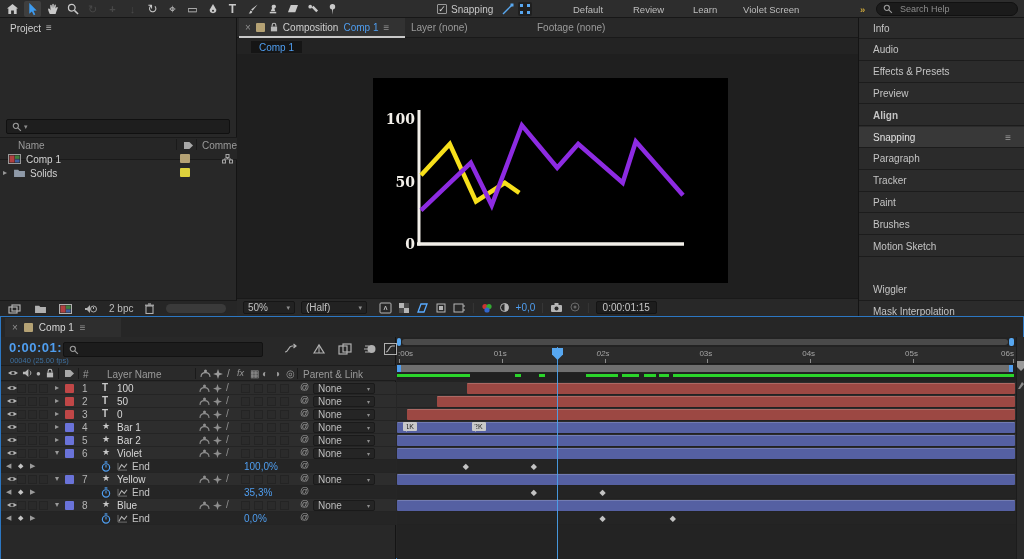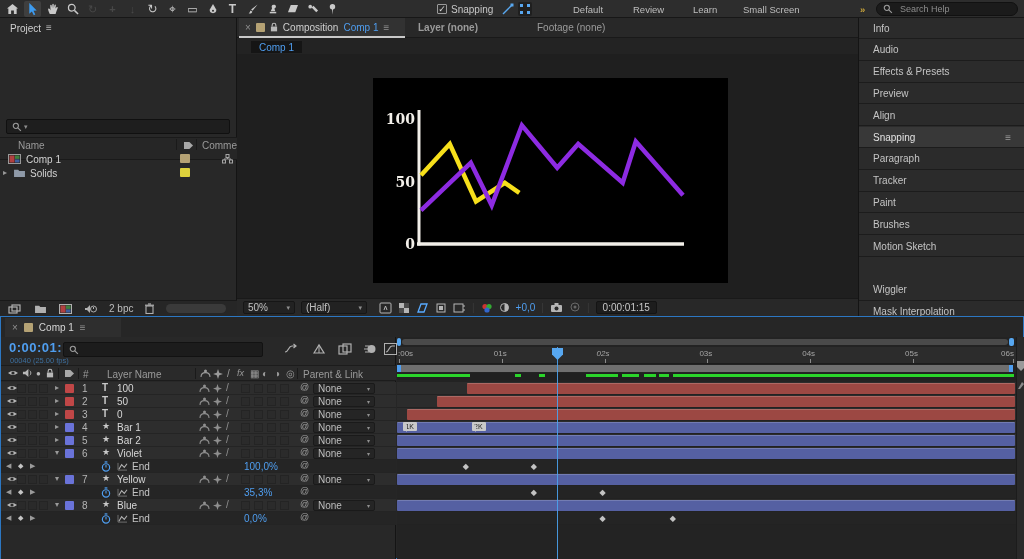--- a/index.html
+++ b/index.html
@@ -198,21 +198,21 @@
         <svg width="10" height="10" viewBox="0 0 12 12">
             <circle cx="4.6" cy="4.6" r="3.1" fill="none" stroke="#9c9c9c" stroke-width="1.3"></circle>
             <line x1="7" y1="7" x2="10.6" y2="10.6" stroke="#9c9c9c" stroke-width="1.4"></line>
           </svg>
       </span>
       <input readonly="" placeholder="Search Help" style="">
     </div>
   <span class="ws-tab" style="left: 573px;">Default</span>
       <span class="ws-tab" style="left: 633px;">Review</span>
       <span class="ws-tab" style="left: 693px;">Learn</span>
-      <span class="ws-tab" style="left: 743px;">Small Screen</span>
+      <span class="ws-tab" style="left: 743px;">Violet Screen</span>
     </div>
 
   <div id="project" class="abs">
     <span class="abs" style="left:10px;top:5px;color:#cfcfcf;">Project</span>
     <span class="abs" style="left:46px;top:4px;color:#b5b5b5;">≡</span>
     <div id="proj-search" class="abs">
       <span class="icon">
         <svg width="10" height="10" viewBox="0 0 12 12">
             <circle cx="4.6" cy="4.6" r="3.1" fill="none" stroke="#9c9c9c" stroke-width="1.3"></circle>
             <line x1="7" y1="7" x2="10.6" y2="10.6" stroke="#9c9c9c" stroke-width="1.4"></line>
@@ -310,21 +310,21 @@
         <span class="icon">
           <svg width="8" height="10" viewBox="0 0 9 11">
               <rect x="1" y="5" width="7" height="5.4" fill="#b9b9b9"></rect>
               <path d="M2.4 5 V3.4 A2.1 2.1 0 0 1 6.6 3.4 V5" fill="none" stroke="#b9b9b9" stroke-width="1.3"></path>
             </svg>
         </span>
         <span style="color:#cfcfcf;">Composition</span>
         <span class="blue">Comp 1</span>
         <span class="dim">≡</span>
       </div>
-      <span class="tab-dim" style="left:181px;font-weight:bold;">Layer (none)</span>
+      <span class="tab-dim" style="left:174px;">Layer (none)</span>
       <span class="tab-dim" style="left:300px;">Footage (none)</span>
     </div>
     <div id="breadcrumb">
         <span>Comp 1</span>
       </div>
     <div id="viewer" class="abs">
       <div id="compframe">
           <svg width="355" height="205" viewBox="0 0 355 205">
             <line x1="46" y1="32" x2="46" y2="167.5" stroke="#f2efe9" stroke-width="3"></line>
             <line x1="44" y1="166" x2="311" y2="166" stroke="#f2efe9" stroke-width="3.5"></line>
@@ -418,21 +418,21 @@
       </div>
       <div class="rpanel" style="top: 21.8px;">
         <span>Audio</span>
       </div>
       <div class="rpanel" style="top: 43.6px;">
         <span>Effects &amp; Presets</span>
       </div>
       <div class="rpanel" style="top: 65.4px;">
         <span>Preview</span>
       </div>
-      <div class="rpanel" style="top: 87.2px;">
+      <div class="rpanel" style="top: 87.2px; font-weight: bold;">
         <span>Align</span>
       </div>
       <div class="rpanel active" style="top: 109px;">
         <span>Snapping</span>
         <span style="color: rgb(154, 154, 154);">≡</span>
       </div>
       <div class="rpanel" style="top: 130.8px;">
         <span>Paragraph</span>
       </div>
       <div class="rpanel" style="top: 152.6px;">

